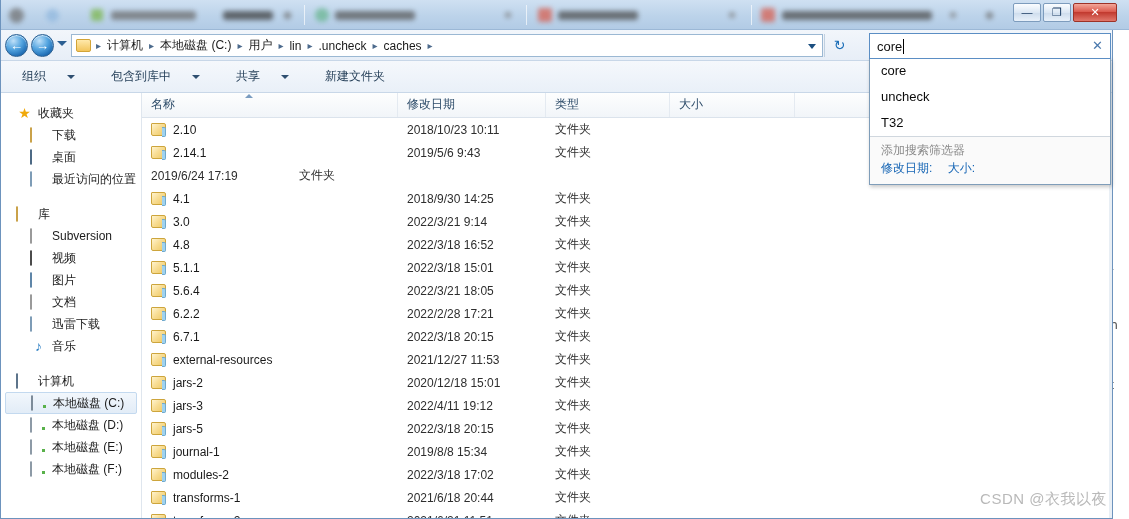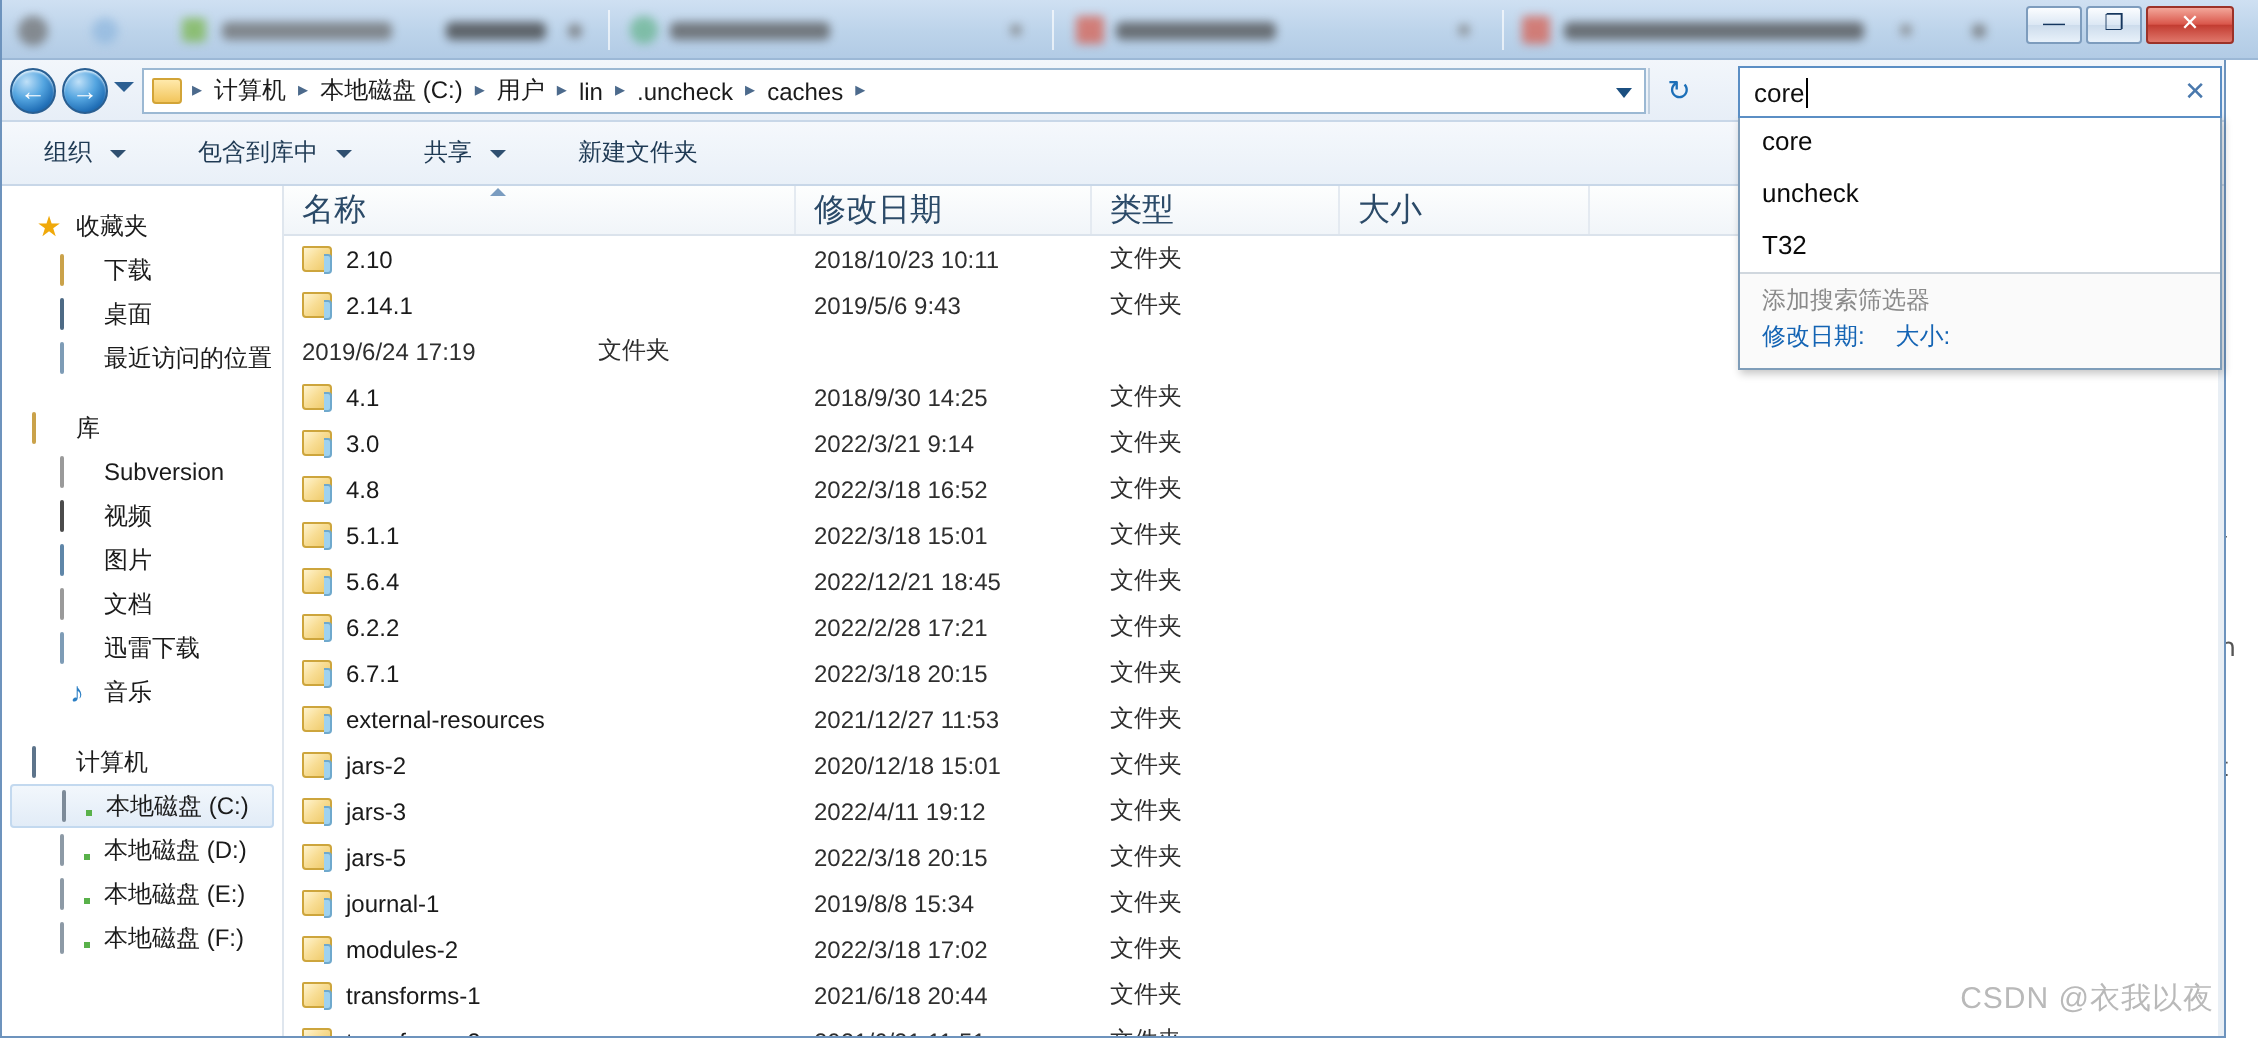--- a/index.html
+++ b/index.html
@@ -182,21 +182,21 @@
     position: relative;
     height: 32px;
     background: linear-gradient(to bottom,#f5f8fc,#e9f0f8);
     border-bottom: 1px solid #c8d7e8;
     display: flex; align-items: center;
     padding-left: 16px;
   }
   .tb-item {
     font-size: 12px; color: #1f3a54;
     margin-right: 26px;
-    display: flex; align-items: center; gap: 9px;
+    display: flex; align-items: center; gap: 21px;
     padding: 4px 5px; border-radius: 2px;
   }
   .tb-caret {
     width: 0; height: 0;
     border-left: 4px solid transparent; border-right: 4px solid transparent;
     border-top: 4px solid #2f4f70;
   }
 
   
   #body { position: relative; height: 425px; display: flex; }
@@ -274,24 +274,25 @@
 
   
   #listpane { flex: 1; background: #fff; position: relative; overflow: hidden; }
   #colhead {
     display: flex; height: 25px;
     background: linear-gradient(to bottom,#fdfefe,#f1f5f9);
     border-bottom: 1px solid #dbe3ec;
     position: relative;
   }
   .col {
-    font-size: 16px; color: #2b4a68;
+    font-size: 12px; color: #2b4a68;
     line-height: 25px; padding-left: 9px;
     border-right: 1px solid #e4eaf1;
     position: relative;
+    font-family: Liberation Mono, monospace;
   }
   #sortmark {
     position: absolute; left: 103px; top: 1px;
     width: 0; height: 0;
     border-left: 4px solid transparent; border-right: 4px solid transparent;
     border-bottom: 4px solid #7a9cc0;
   }
   .frow {
     display: flex; height: 23px; align-items: center;
     font-size: 12px; color: #1a1a1a;
@@ -562,21 +563,21 @@
             </div>
             <div class="fdate" style="width:148px">2022/3/18 15:01</div>
             <div class="ftype" style="width:124px">文件夹</div>
             <div class="fsize" style="width:125px"></div>
           </div>
           <div class="frow">
             <div class="fname" style="width:256px">
               <span class="ficon"></span>
               <span>5.6.4</span>
             </div>
-            <div class="fdate" style="width:148px">2022/12/21 18:45</div>
+            <div class="fdate" style="width:148px">2022/3/21 18:05</div>
             <div class="ftype" style="width:124px">文件夹</div>
             <div class="fsize" style="width:125px"></div>
           </div>
           <div class="frow">
             <div class="fname" style="width:256px">
               <span class="ficon"></span>
               <span>6.2.2</span>
             </div>
             <div class="fdate" style="width:148px">2022/2/28 17:21</div>
             <div class="ftype" style="width:124px">文件夹</div>

